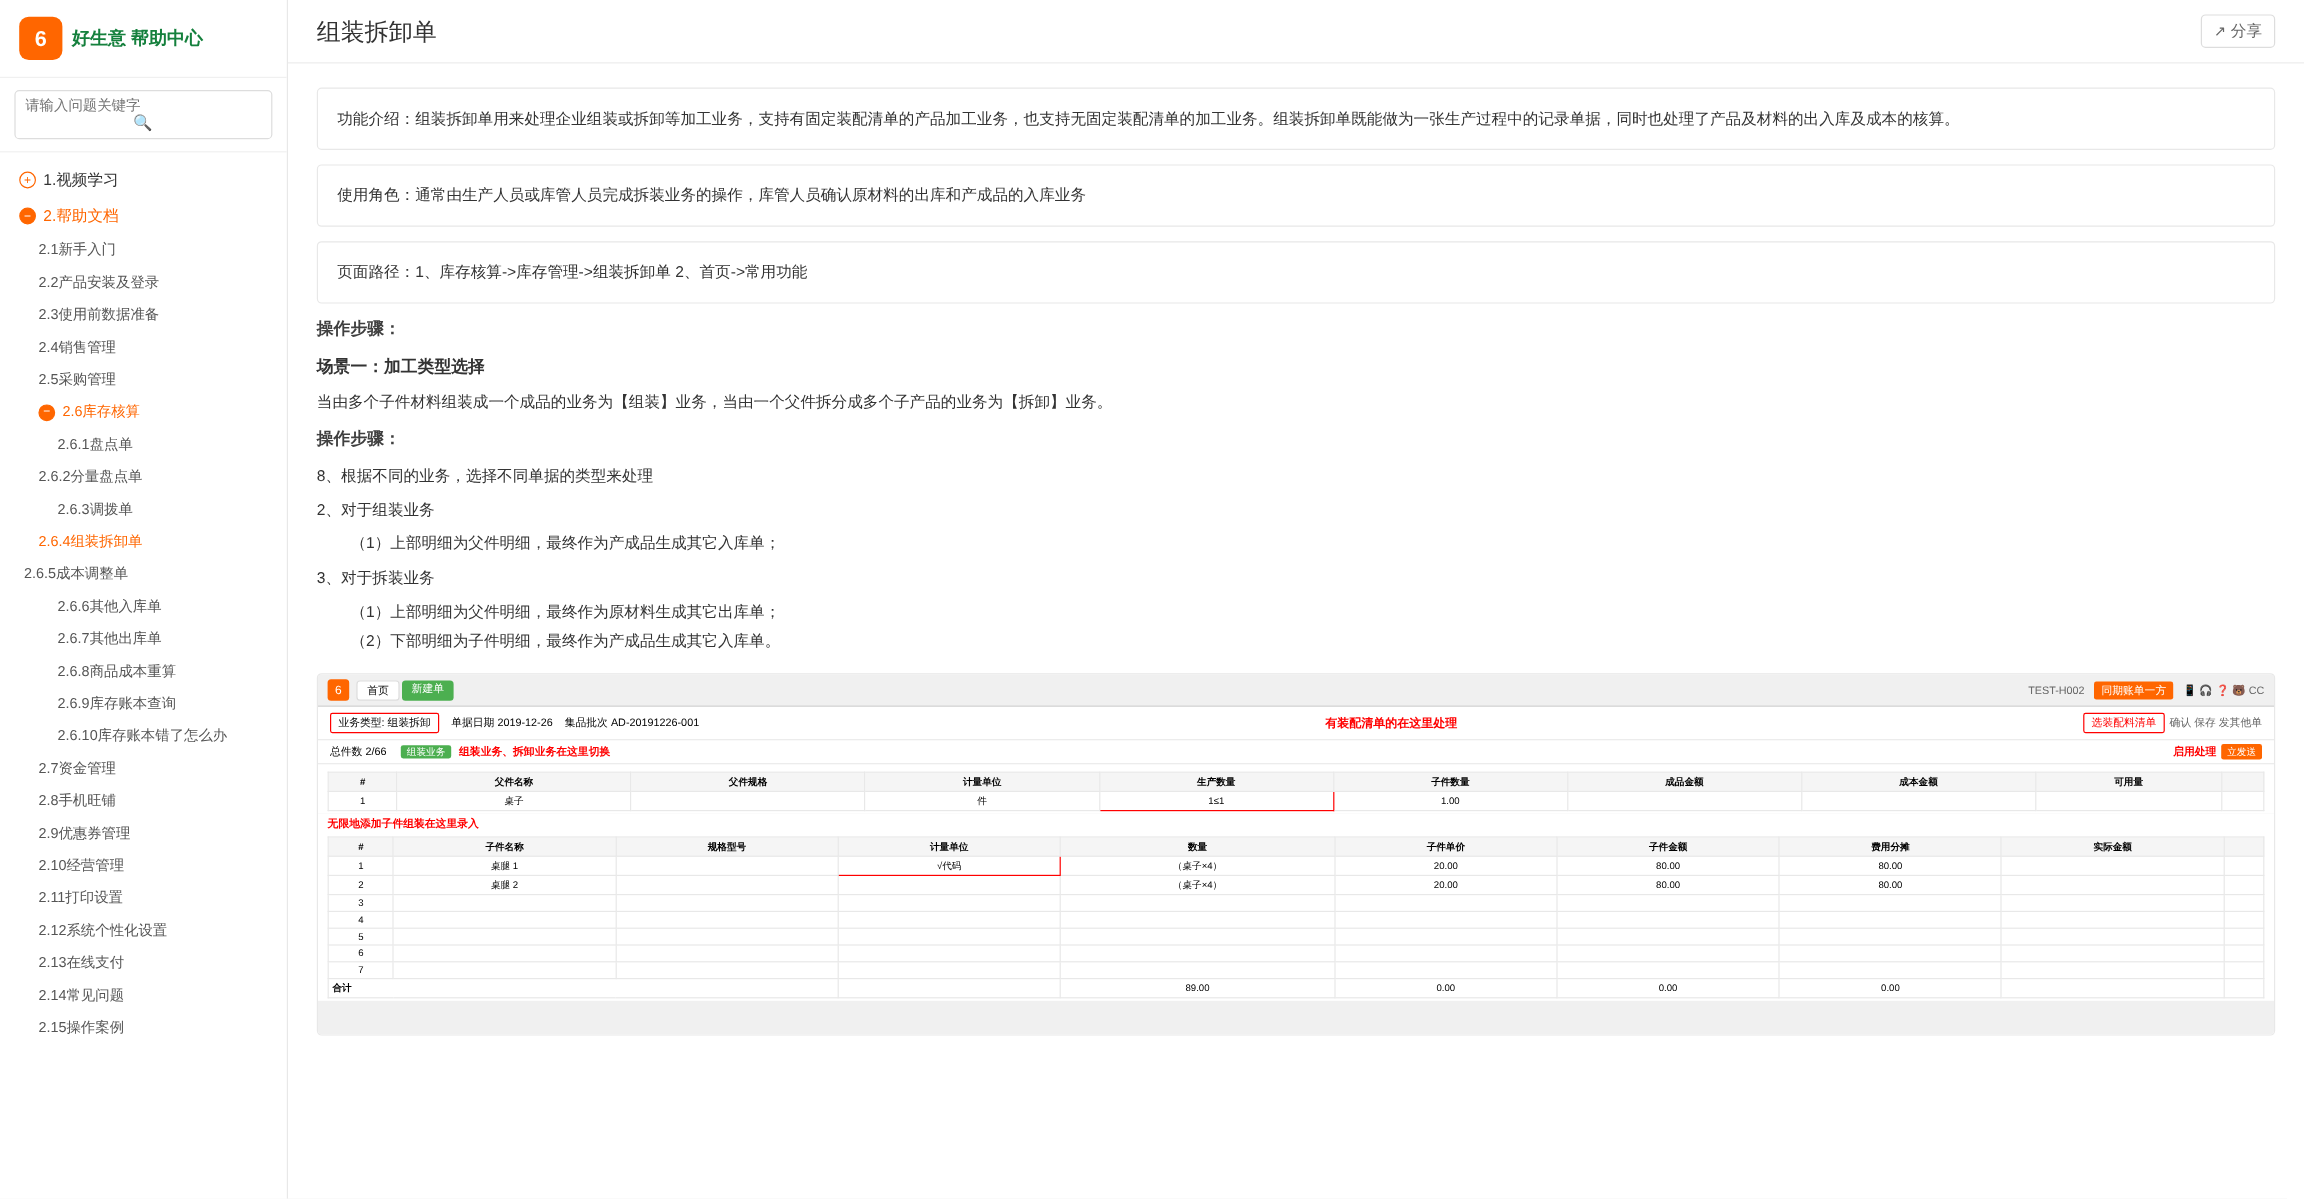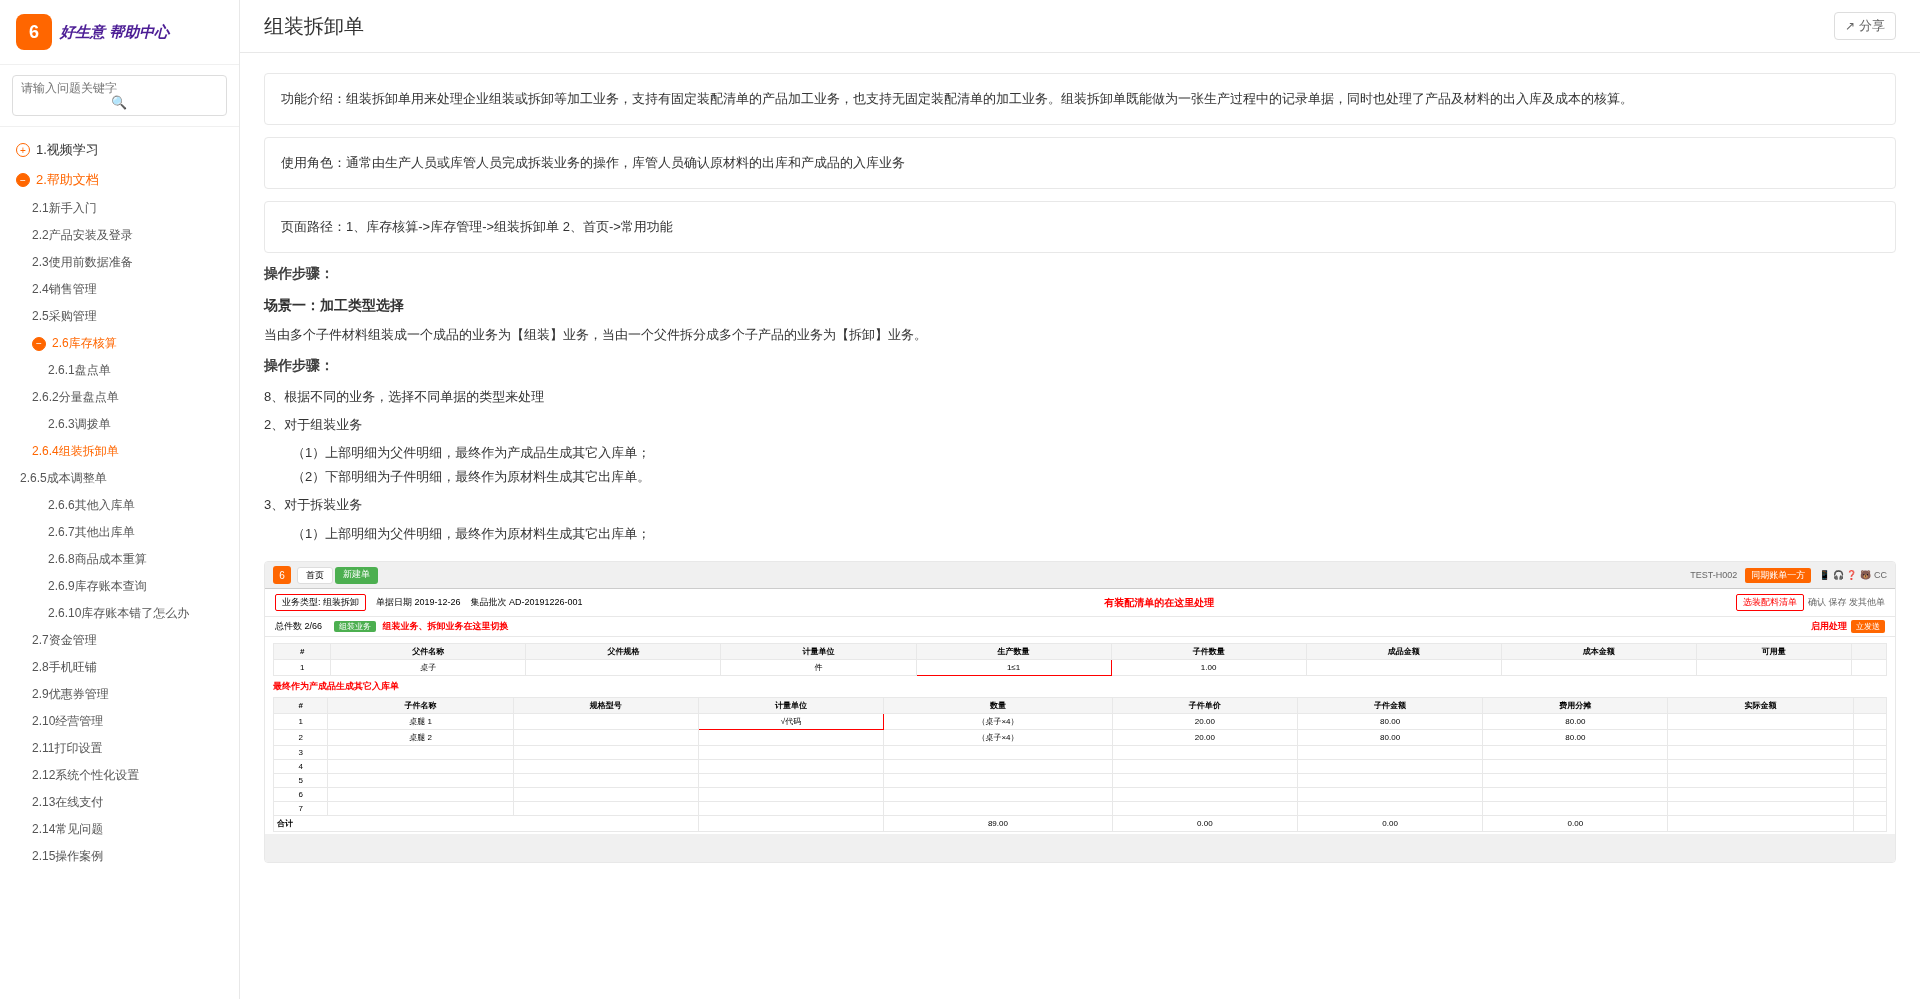--- a/index.html
+++ b/index.html
@@ -34,22 +34,21 @@
       color: white;
       font-size: 18px;
       font-weight: bold;
       margin-right: 8px;
       flex-shrink: 0;
     }
 
     .logo-text {
       font-size: 15px;
       font-weight: bold;
-      color: #4c1d95;
-      font-style: italic;
+      color: #15803d;
     }
 
     .search-area {
       padding: 10px 12px;
       border-bottom: 1px solid #f0f0f0;
     }
 
     .search-box {
       display: flex;
       align-items: center;
@@ -321,23 +320,23 @@
     </div>
 
     <div class="steps-label">操作步骤：</div>
 
     <div class="scene-title">场景一：加工类型选择</div>
     <div class="step-text">当由多个子件材料组装成一个成品的业务为【组装】业务，当由一个父件拆分成多个子产品的业务为【拆卸】业务。</div>
     <div class="steps-label" style="margin-top:10px;">操作步骤：</div>
     <div class="step-text">8、根据不同的业务，选择不同单据的类型来处理</div>
     <div class="step-text">2、对于组装业务</div>
     <div class="sub-step">（1）上部明细为父件明细，最终作为产成品生成其它入库单；</div>
-    <div class="sub-step">（2）下部明细为子件明细，最终作为原材料生成其它出库单。</div>
     <div class="step-text">3、对于拆装业务</div>
     <div class="sub-step">（1）上部明细为父件明细，最终作为原材料生成其它出库单；</div>
+    <div class="sub-step">（2）下部明细为子件明细，最终作为产成品生成其它入库单。</div>
 
     <div class="screenshot-container">
       <div class="mini-ui" style="min-height:300px;">
 
         <div style="background:#f0f0f0;border-bottom:1px solid #ccc;display:flex;align-items:center;justify-content:space-between;padding:4px 8px;">
           <div style="display:flex;align-items:center;gap:6px;">
             <div style="background:#ff6600;color:white;width:18px;height:18px;border-radius:3px;display:flex;align-items:center;justify-content:center;font-size:10px;">6</div>
             <div style="display:flex;gap:2px;">
               <span style="background:#fff;border:1px solid #ddd;padding:1px 8px;font-size:9px;border-radius:3px;">首页</span>
               <span style="background:#4CAF50;color:white;padding:1px 8px;font-size:9px;border-radius:3px;">新建单</span>
@@ -402,21 +401,21 @@
                 <td></td>
                 <td></td>
                 <td></td>
                 <td></td>
               </tr>
             </tbody>
           </table>
         </div>
 
         <div style="background:#fff;padding:2px 8px;position:relative;">
-          <div style="color:red;font-size:9px;font-weight:bold;margin-bottom:2px;">最终作为产成品生成其它入库单</div>
+          <div style="color:red;font-size:9px;font-weight:bold;margin-bottom:2px;">无限地添加子件组装在这里录入</div>
           <table class="mini-table">
             <thead>
               <tr>
                 <th>#</th>
                 <th>子件名称</th>
                 <th>规格型号</th>
                 <th>计量单位</th>
                 <th>数量</th>
                 <th>子件单价</th>
                 <th>子件金额</th>

